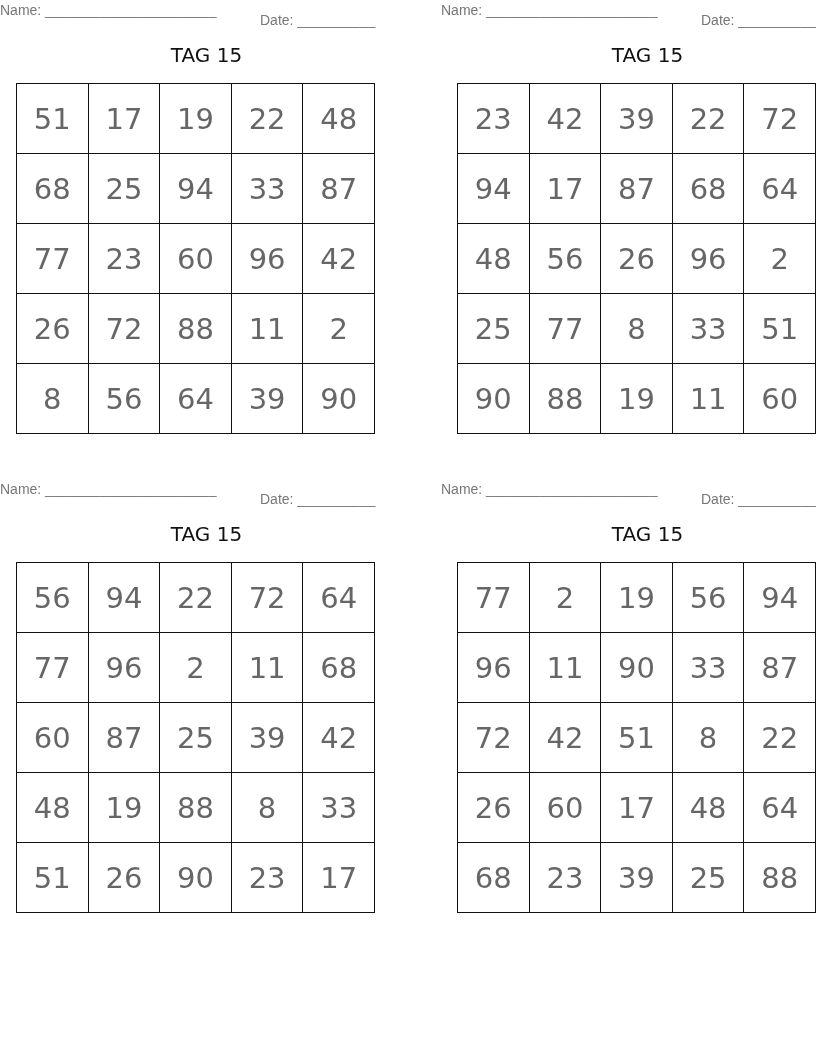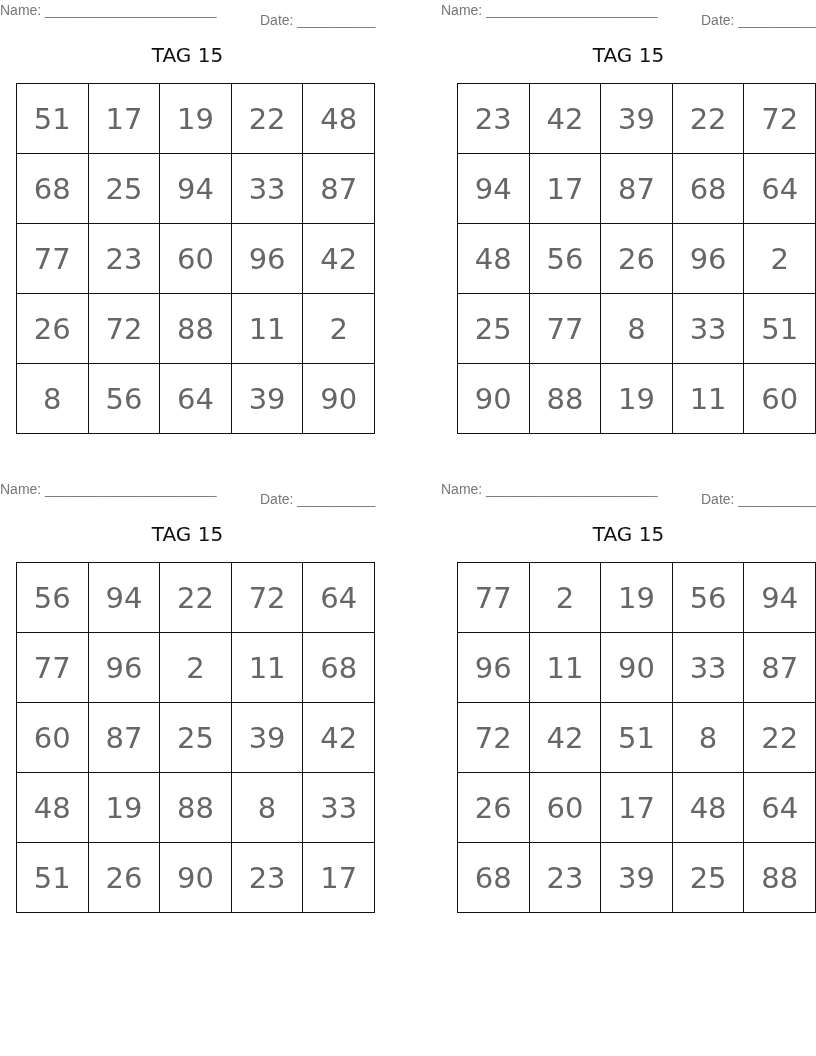--- a/index.html
+++ b/index.html
@@ -3,21 +3,21 @@
 <meta charset="utf-8">
 <style>
   html, body { margin: 0; padding: 0; background: #ffffff; }
   body { width: 816px; height: 1056px; position: relative; overflow: hidden; }
   .card { position: absolute; width: 375px; }
   .hdr { position: absolute; top: 0; left: 0; width: 375px; height: 20px;
          font-family: Liberation Sans, sans-serif; font-size: 14px; color: #777777; }
   .hdr .name { position: absolute; left: 0; top: 2px; white-space: pre; }
   .hdr .date { position: absolute; left: 260px; top: 12px; white-space: pre; }
   .title { position: absolute; top: 43px; left: 0; width: 375px; text-align: center;
-           font-family: "DejaVu Sans", sans-serif; font-size: 20px; color: #111111; }
+           font-family: "DejaVu Sans", sans-serif; font-size: 20px; color: #111111; padding-left: 19px; }
   .grid { position: absolute; top: 83px; left: 16px; border-collapse: collapse; padding-left: 43px; }
   .grid td { width: 73.4px; height: 69px; border: 1.3px solid #111111; padding: 0;
              text-align: center; vertical-align: middle;
              font-family: "DejaVu Sans", sans-serif; font-size: 29px; color: #666666; }
 </style>
 </head>
 <body>
 
 <div id="cards">
     <div class="card" style="left: 0px; top: 0px;">

